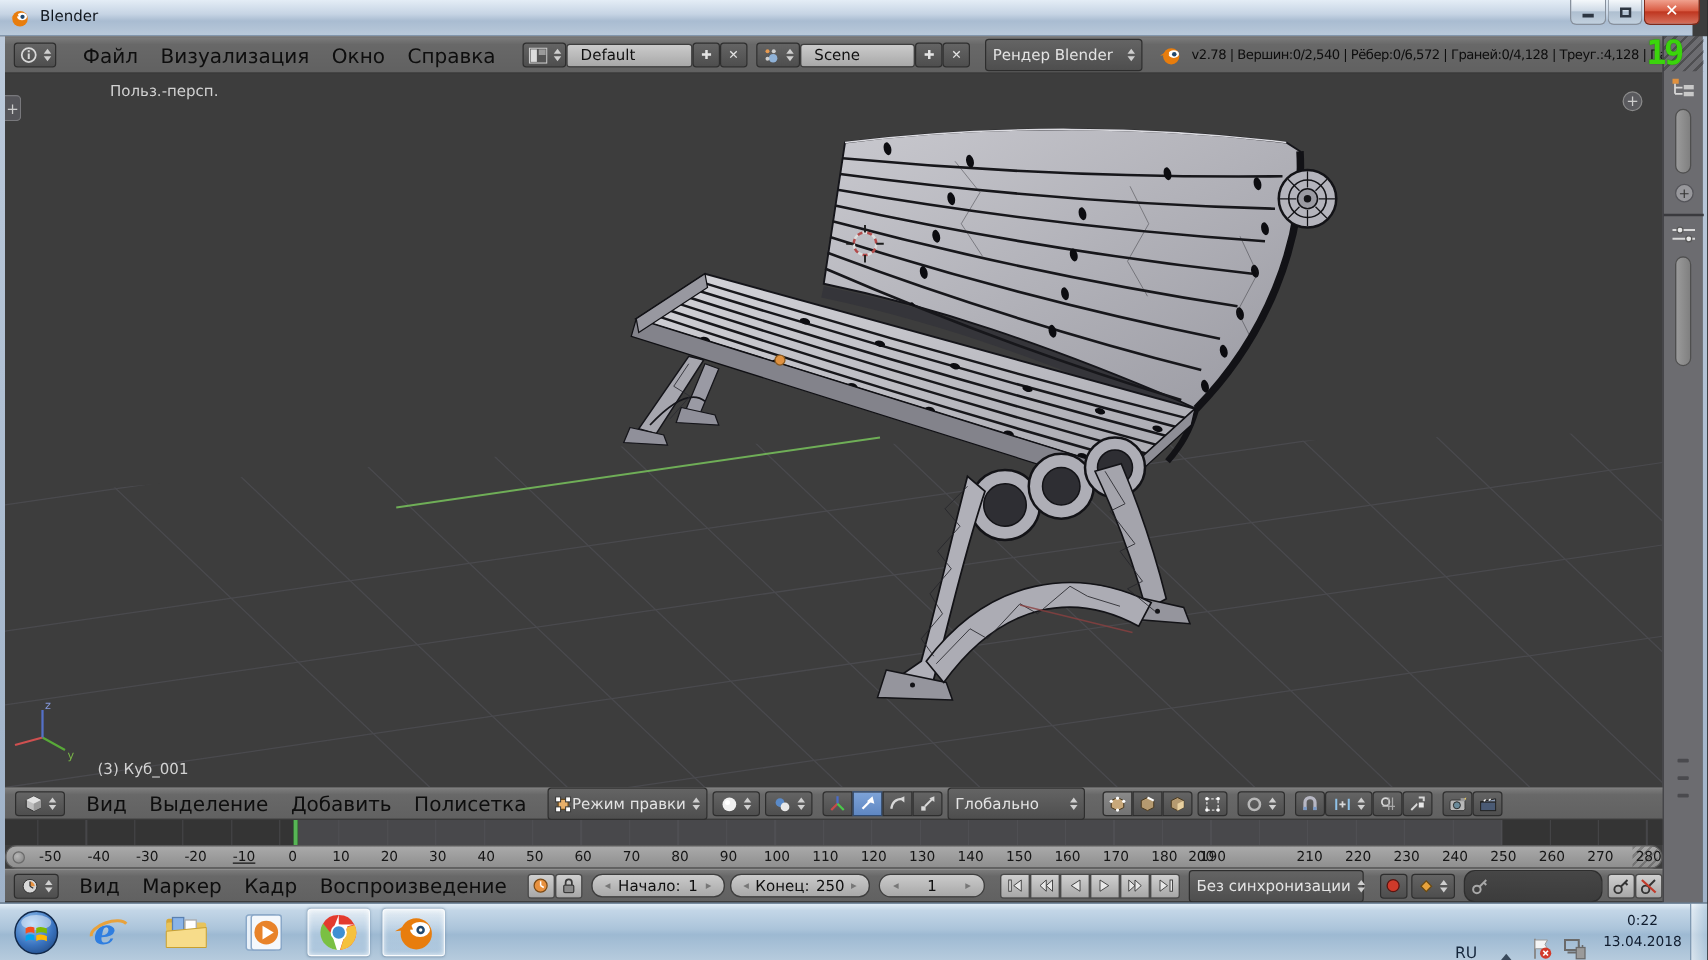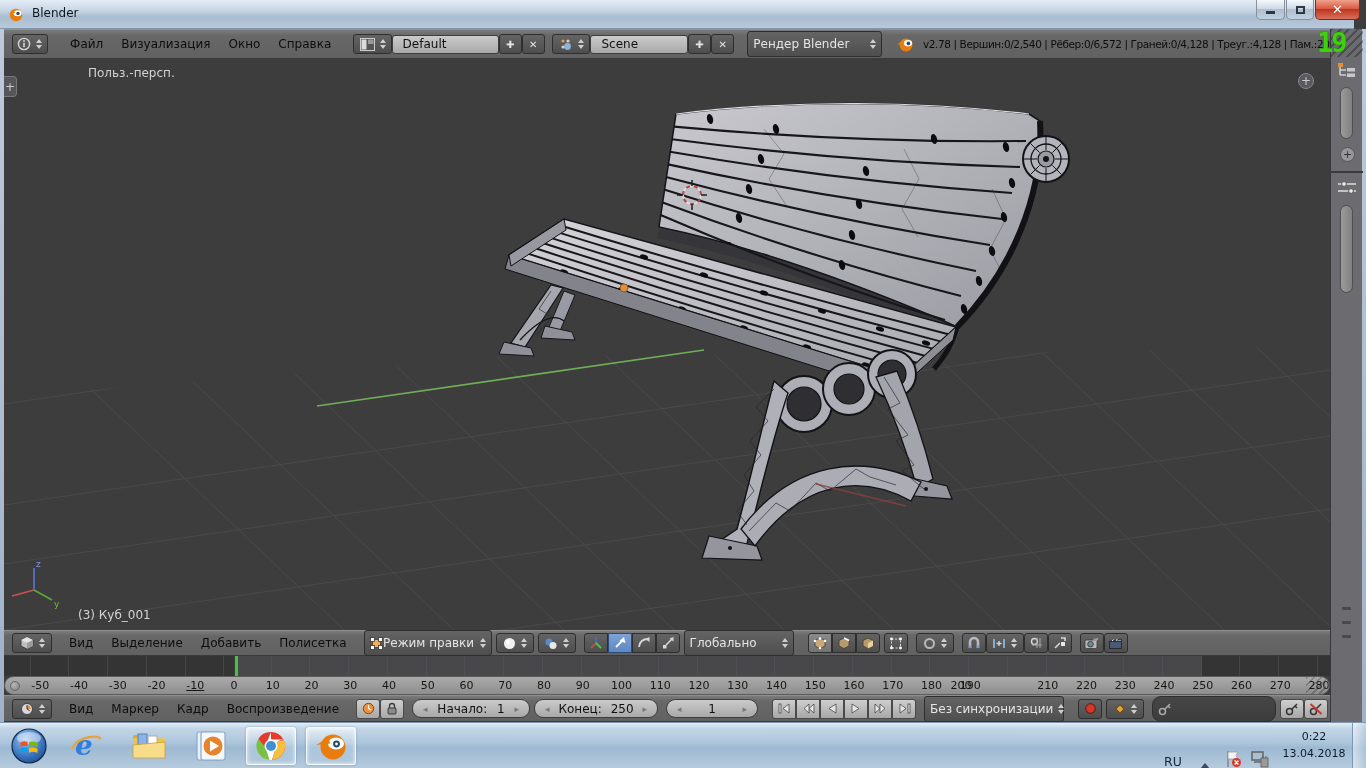--- a/index.html
+++ b/index.html
@@ -25,21 +25,21 @@
   .minglyph{display:block;width:9px;height:3px;background:#2d3642;margin-top:6px;}
   .maxglyph{display:block;width:9px;height:8px;border:2px solid #2d3642;box-sizing:border-box;}
   
   .winedge{position:absolute;top:29px;height:693px;width:4px;
     background:linear-gradient(#bccadb,#9fb2c8);}
   
   .bhdr{position:absolute;left:4px;width:1326px;box-sizing:border-box;
     background:linear-gradient(#7b7b7b,#686868 20%,#616161);
     border-top:1px solid #8e8e8e;border-bottom:1px solid #3a3a3a;
     display:flex;align-items:center;color:#111;}
-  .menu{padding:0 9px;color:#0e0e0e;font-size:12px;cursor:default;white-space:nowrap;}
+  .menu{padding:0 9px;color:#0e0e0e;font-size:16px;cursor:default;white-space:nowrap;}
   .btn-dark{display:inline-flex;align-items:center;height:20px;padding:12px 5px;border-radius:3px;
     background:linear-gradient(#646464,#4e4e4e);border:1px solid #2e2e2e;color:#e4e4e4;
     box-sizing:border-box;white-space:nowrap;}
   .btn-light{display:inline-flex;align-items:center;justify-content:center;height:20px;padding:0 4px;
     border-radius:3px;background:linear-gradient(#cfcfcf,#a7a7a7);border:1px solid #4a4a4a;
     color:#141414;box-sizing:border-box;}
   .field-light{display:inline-flex;align-items:center;height:19px;padding:0 10px;border-radius:9px;
     background:linear-gradient(#cbcbcb,#a8a8a8);border:1px solid #3e3e3e;color:#101010;
     box-sizing:border-box;white-space:nowrap;}
   .ud{display:inline-block;margin-left:5px;}

